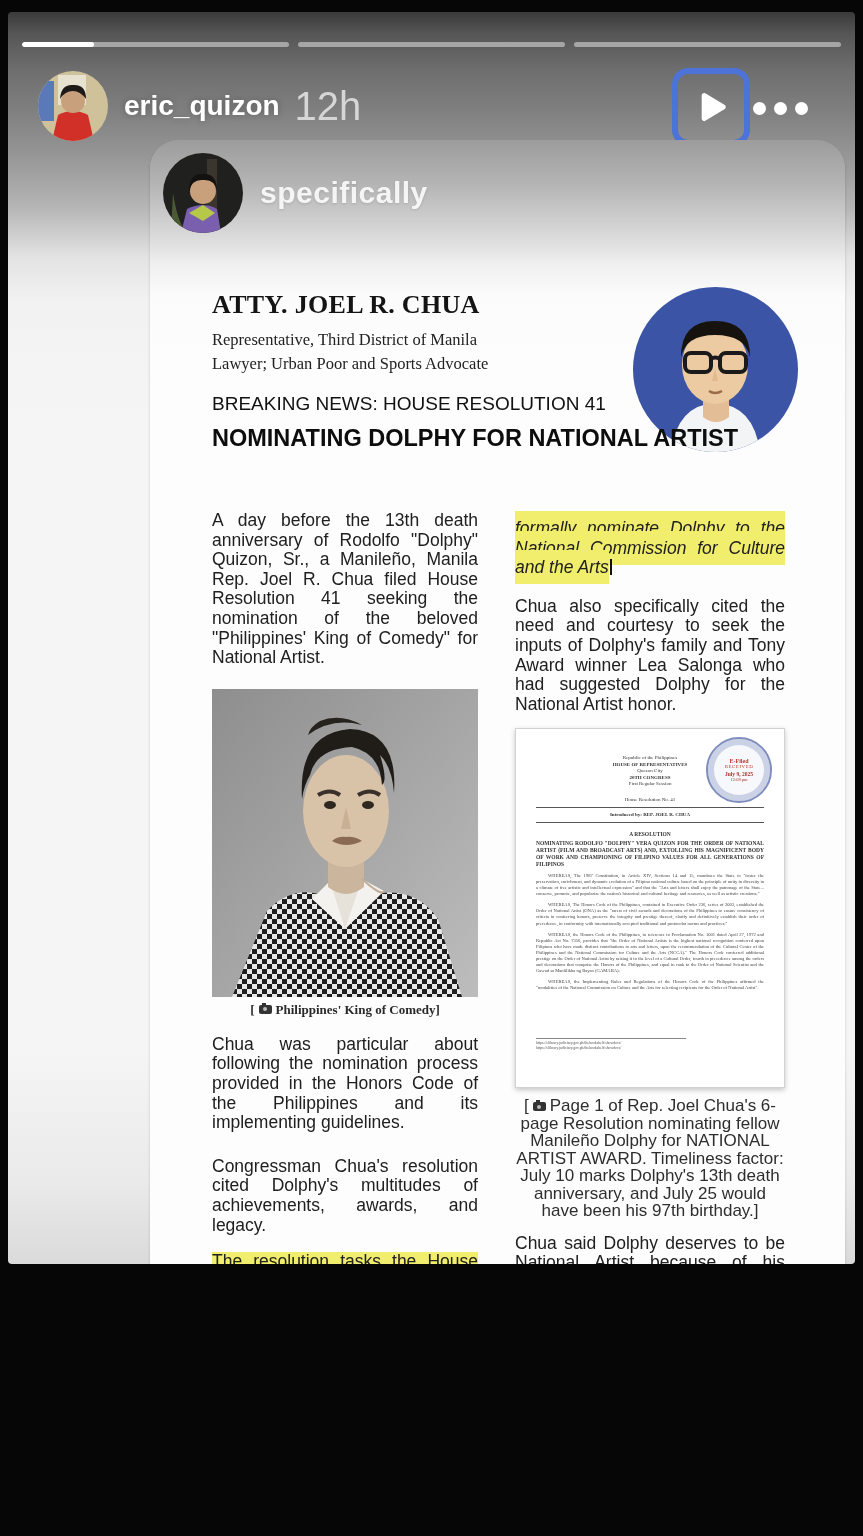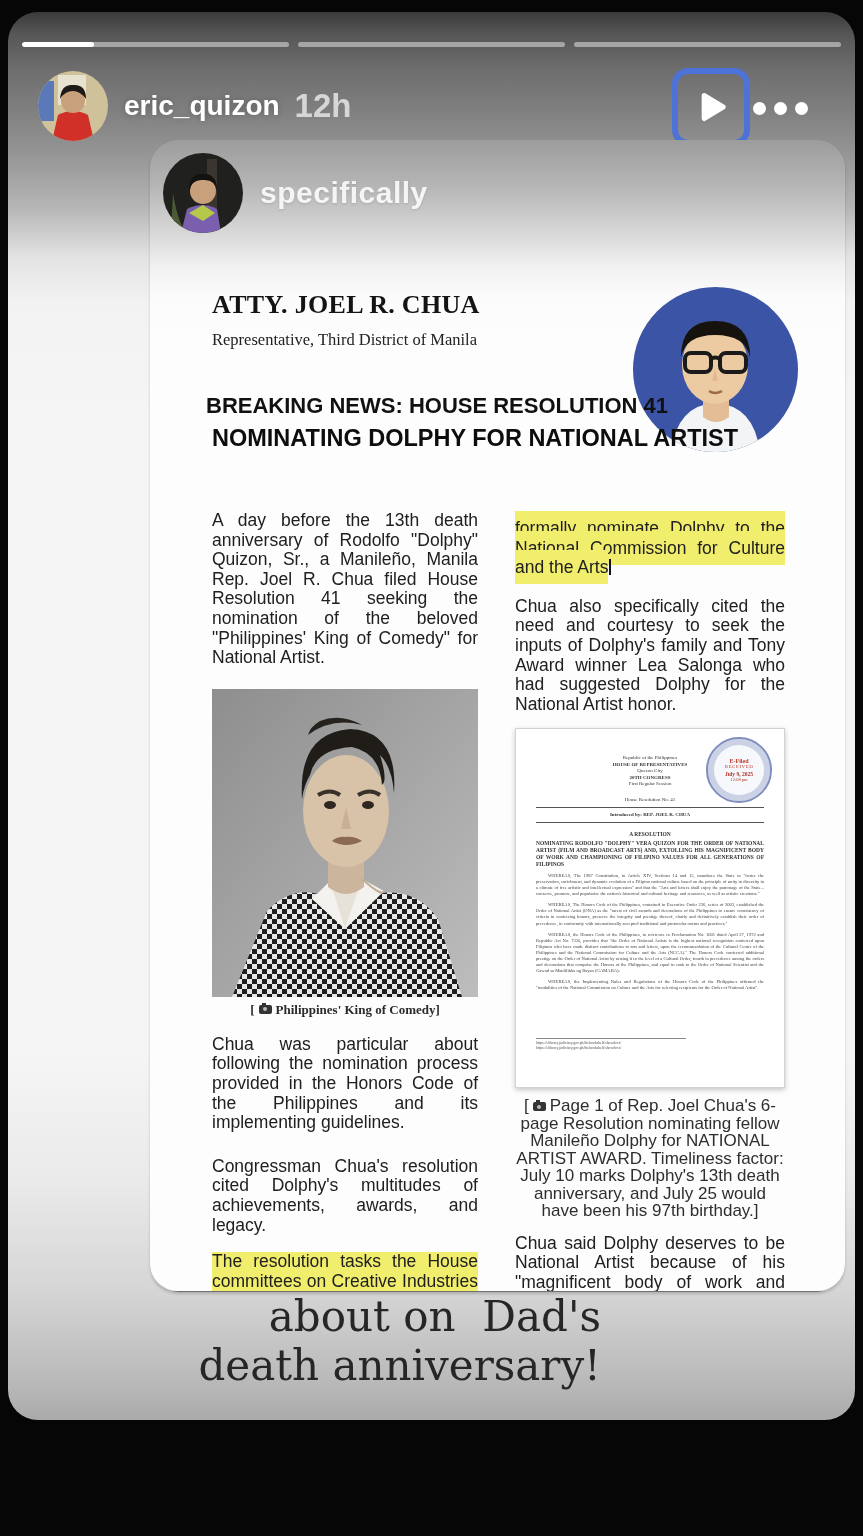--- a/index.html
+++ b/index.html
@@ -1,62 +1,62 @@
 <!DOCTYPE html>
 <html><head>
 <meta charset="utf-8">
 <style>
   * { margin:0; padding:0; box-sizing:border-box; }
   html,body { background:#000; }
   .phone { position:relative; width:863px; height:1536px; background:#060606; overflow:hidden;
            font-family:"Liberation Sans", sans-serif; }
-  .screen { position:absolute; left:8px; top:12px; width:847px; height:1408px;
-            border-radius:30px; overflow:hidden;
+  .screen { position:absolute; left:8px; top:12px; width:847px; height:1252px;
+            border-radius:4px; overflow:hidden;
             background:linear-gradient(180deg,#3a3a3a 0px,#565656 22px,#6f6f6f 60px,#808080 100px,
               #949494 140px,#b5b5b5 195px,#e3e3e3 245px,#f2f2f2 290px,#f5f5f5 410px,#f5f5f5 1040px,
               #eaeaea 1170px,#d5d5d5 1280px,#b9b9b9 1370px,#a2a2a2 1430px,#8f8f8f 1500px); }
 
   
   .progress { position:absolute; left:14px; right:14px; top:30px; display:flex; gap:9px; }
   .progress .seg { flex:1; height:5px; border-radius:3px; background:rgba(255,255,255,.45); overflow:hidden; }
   .progress .seg .fill { height:100%; background:#fff; border-radius:3px; }
 
   
   .avatar { position:absolute; border-radius:50%; overflow:hidden; }
   .av-eric { left:30px; top:59px; width:70px; height:70px; }
   .userline { position:absolute; left:116px; top:59px; height:70px; display:flex; align-items:center; gap:15px; }
   .username { font-size:28px; font-weight:600; color:#fff; text-shadow:0 0 6px rgba(0,0,0,.25); }
-  .timestamp { font-size:33px; color:#d6d6d6;font-weight:bold; }
+  .timestamp { font-size:40px; color:#d6d6d6; }
   .playbtn { position:absolute; left:664px; top:56px; width:78px; height:78px; border:6px solid #4d72d8;
              border-radius:16px; display:flex; align-items:center; justify-content:center; background:transparent; }
   .dots { position:absolute; left:745px; top:90px; display:flex; gap:8px; }
   .dots i { width:13px; height:13px; border-radius:50%; background:#fff; display:block; }
 
   
   .card { position:absolute; left:142px; top:128px; width:695px; height:1152px; border-radius:28px;
           overflow:hidden; border-bottom:1px solid rgba(0,0,0,.28); box-shadow:0 2px 3px rgba(0,0,0,.18);
           background:linear-gradient(180deg,#9c9c9c 0px,#b5b5b5 45px,#d9d9d9 95px,#f0f0f0 125px,#fbfbfb 155px,#fdfdfd 210px,#fdfdfd 100%); }
   .av-yan { left:13px; top:13px; width:80px; height:80px; }
   .repost-name { position:absolute; left:110px; top:36px; font-size:30px; font-weight:700;
                  color:rgba(255,255,255,.88); text-shadow:0 1px 3px rgba(0,0,0,.12); letter-spacing:.5px; }
   .atty { position:absolute; left:62px; top:150px; font-family:"Liberation Serif",serif; font-weight:700;
           font-size:26px; color:#141414; letter-spacing:.3px; }
   .sub1 { position:absolute; left:62px; top:190px; font-family:"Liberation Serif",serif; font-size:16.5px; color:#222; }
   .sub2 { position:absolute; left:62px; top:214px; font-family:"Liberation Serif",serif; font-size:16.5px; color:#222; }
   .portrait { position:absolute; left:483px; top:147px; width:165px; height:165px; border-radius:50%; overflow:hidden; }
-  .breaking { position:absolute; left:56px; top:253px; font-size:22px; font-weight:700; color:#111; }
+  .breaking { position:absolute; left:62px; top:253px; font-size:19px; font-weight:400; color:#111; }
   .headline { position:absolute; left:62px; top:284px; font-size:23.5px; font-weight:700; color:#0d0d0d; line-height:29px; }
 
   
   .cols { position:absolute; left:62px; top:371px; width:573px; display:flex; gap:37px; }
   .colL { width:266px; }
   .colR { width:270px; padding-top:8px; }
   p.body { font-size:17.5px; line-height:19.6px; text-align:justify; color:#202020; }
   .hl-block { background:#f2ee6d; text-align-last:justify; }
-  .hl { background:#f2ee6d; box-decoration-break:clone; -webkit-box-decoration-break:clone; padding:7px 0; }
+  .hl { background:#f2ee6d; box-decoration-break:clone; -webkit-box-decoration-break:clone; padding:7px 0;font-style:italic; }
   .cursor { display:inline-block; width:2px; height:16px; background:#111; vertical-align:-2px; margin-left:1px; }
 
   .photo { margin-top:21px; width:266px; height:308px; }
   .photo svg, .avatar svg, .portrait svg { display:block; width:100%; height:100%; }
   .photo-cap { margin-top:5px; font-family:"Liberation Serif",serif; font-weight:700; font-size:13px;
                color:#2a2a2a; text-align:center; }
   .mt24{margin-top:24px;} .mt19{margin-top:19px;} .mt17{margin-top:17px;} .mt11{margin-top:14px;}
 
   .cam { display:inline-block; position:relative; width:13px; height:9px; background:#333; border-radius:2px;
          vertical-align:0px; margin:0 4px; }
@@ -143,20 +143,21 @@
           <path d="M26 60 L40 52 L52 60 L40 68 Z" fill="#b6c84a"></path>
           <circle cx="40" cy="38" r="13" fill="#c9a07c"></circle>
           <path d="M26 38 Q26 20 40 21 Q54 20 54 38 Q52 26 40 27 Q29 26 26 38 Z" fill="#141210"></path>
           <path d="M10 40 Q14 66 22 78 L8 78 Z" fill="#4a5a34"></path>
         </svg>
       </div>
       <div class="repost-name">specifically</div>
 
       <div class="atty">ATTY. JOEL R. CHUA</div>
       <div class="sub1">Representative, Third District of Manila</div>
+      <div class="sub2">Lawyer; Urban Poor and Sports Advocate</div>
       <div class="portrait">
         <svg viewBox="0 0 165 165">
           <rect width="165" height="165" fill="#3b54a5"></rect>
           <path d="M38 165 Q44 118 82 116 Q121 118 127 165 Z" fill="#f2f4f6"></path>
           <path d="M70 108 h26 v22 q-13 10 -26 0 Z" fill="#e3bd95"></path>
           <ellipse cx="82" cy="78" rx="33" ry="39" fill="#eccaa2"></ellipse>
           <path d="M48 70 Q48 34 82 34 Q117 34 117 70 Q112 48 82 48 Q53 48 48 70 Z" fill="#16130f"></path>
           <g fill="none" stroke="#1a1a1a" stroke-width="4">
             <rect x="52" y="66" width="26" height="19" rx="6"></rect>
             <rect x="87" y="66" width="26" height="19" rx="6"></rect>

